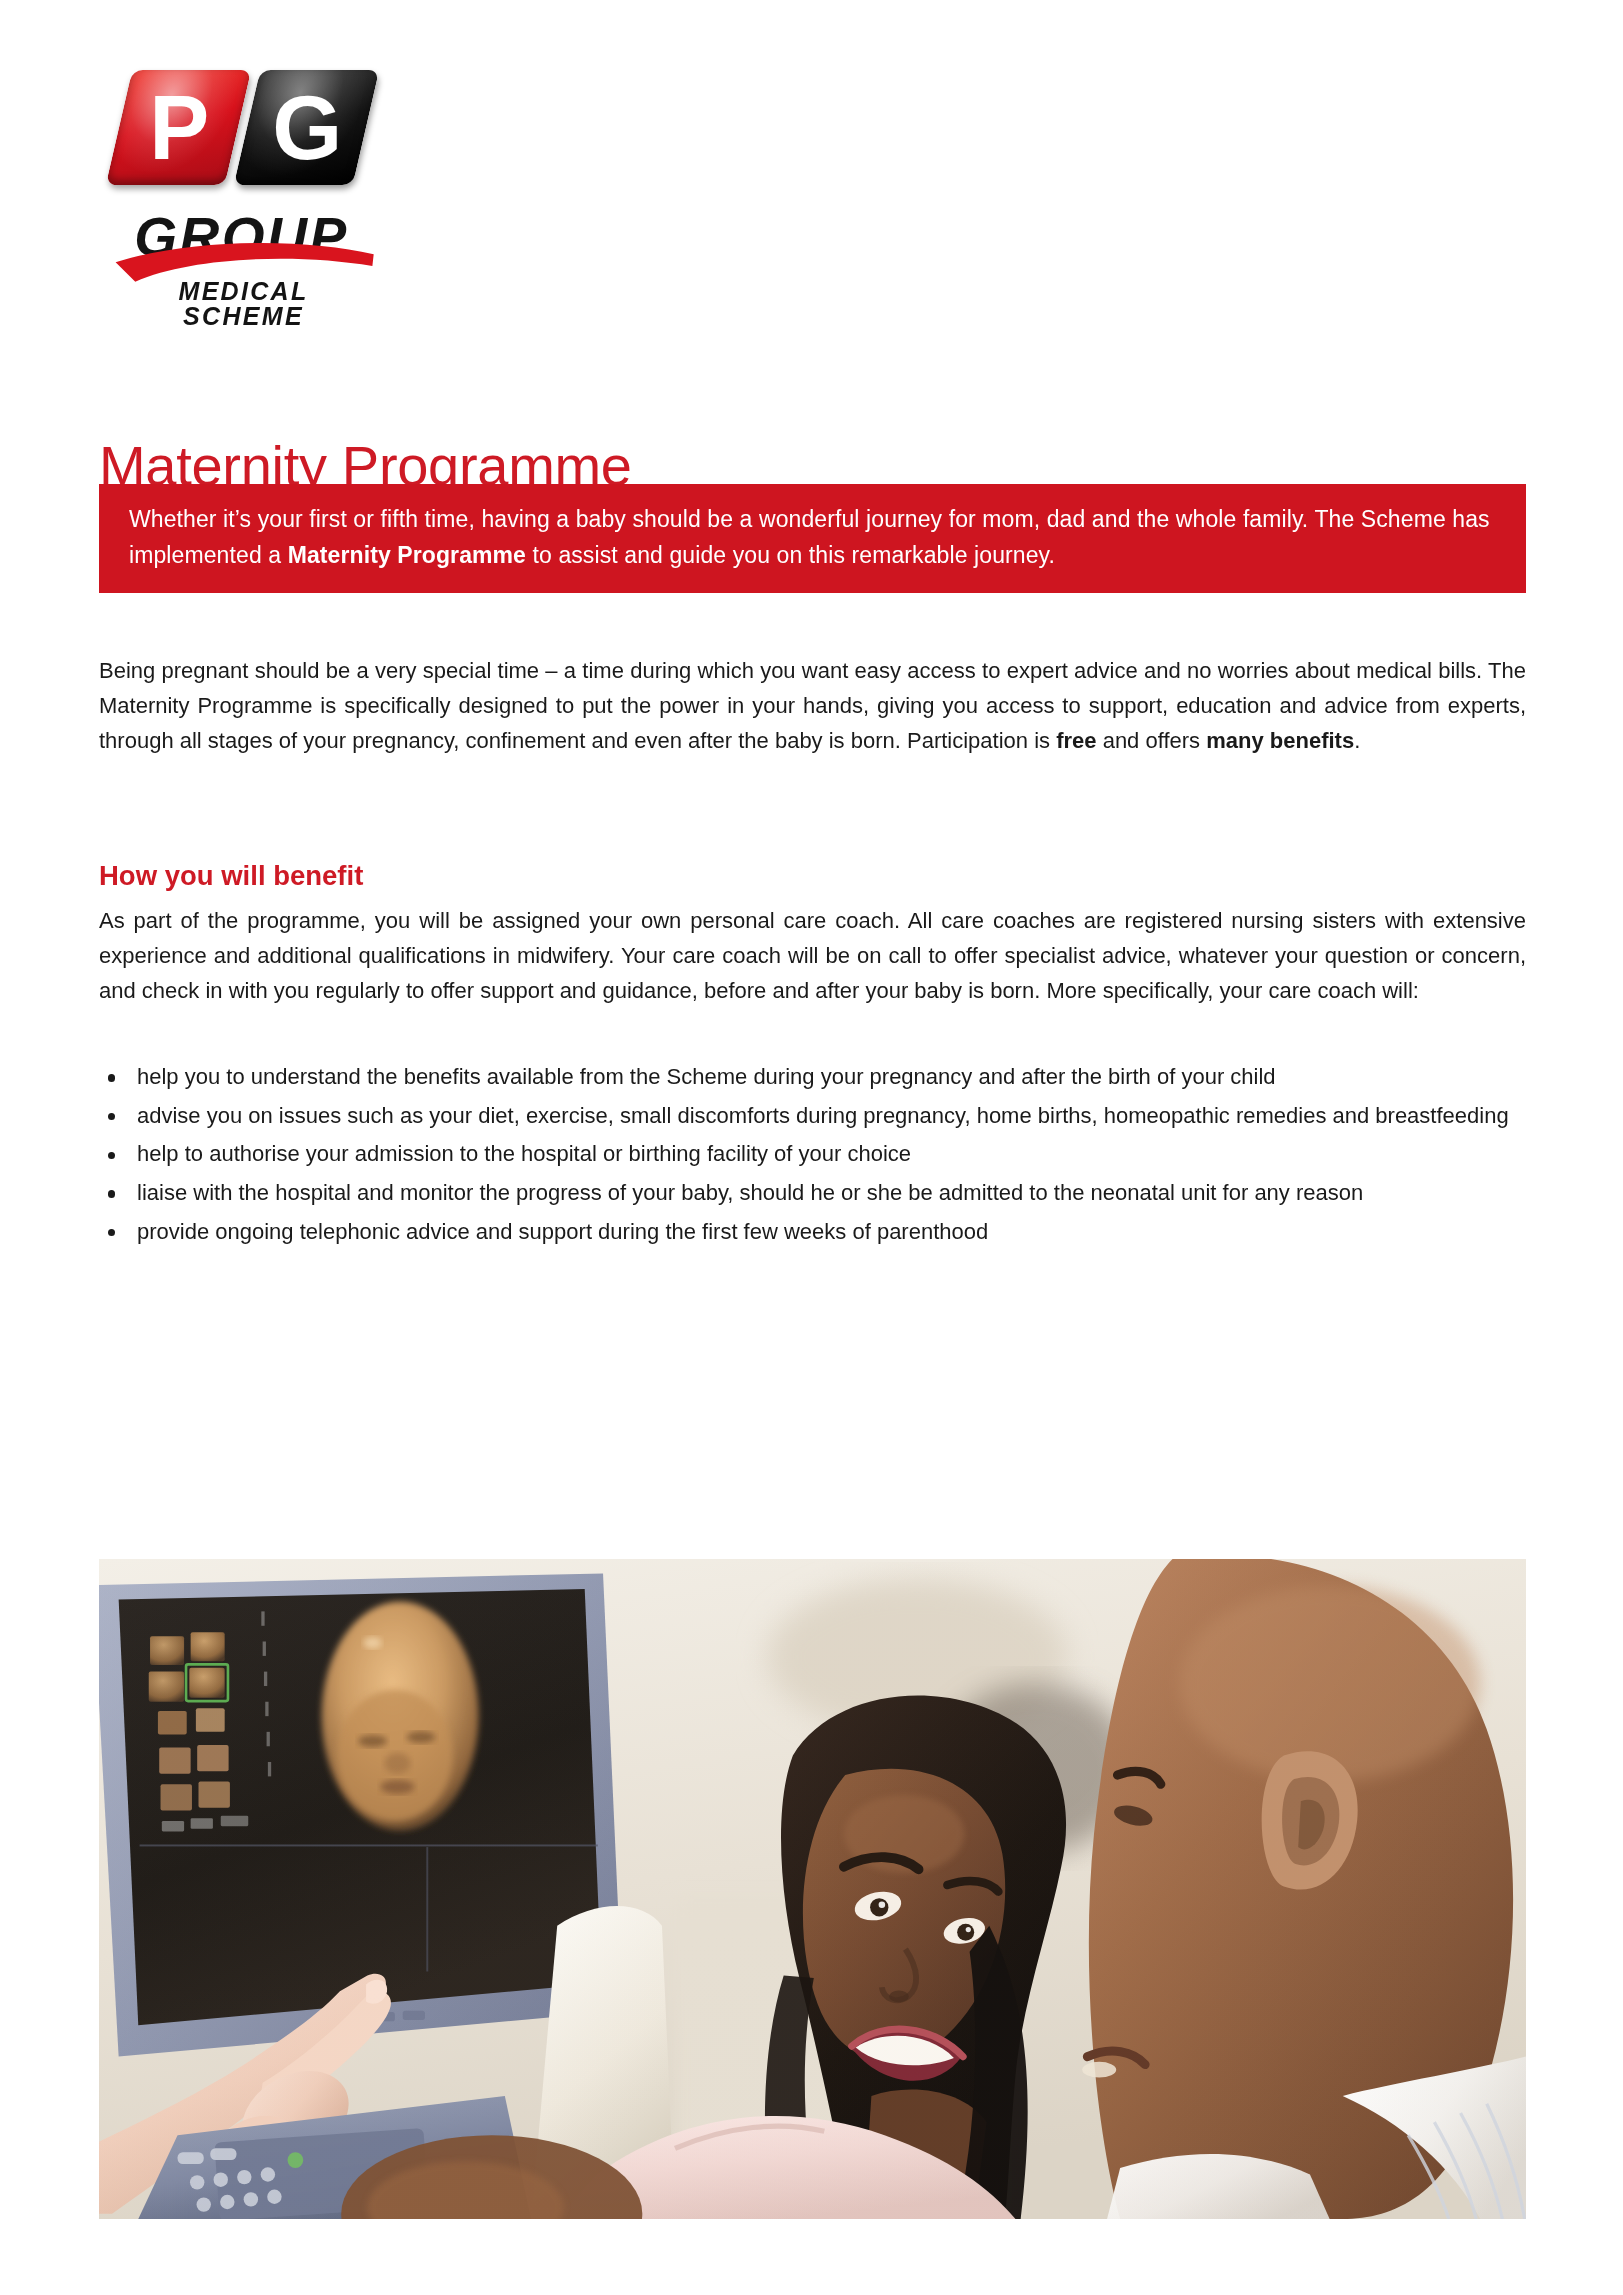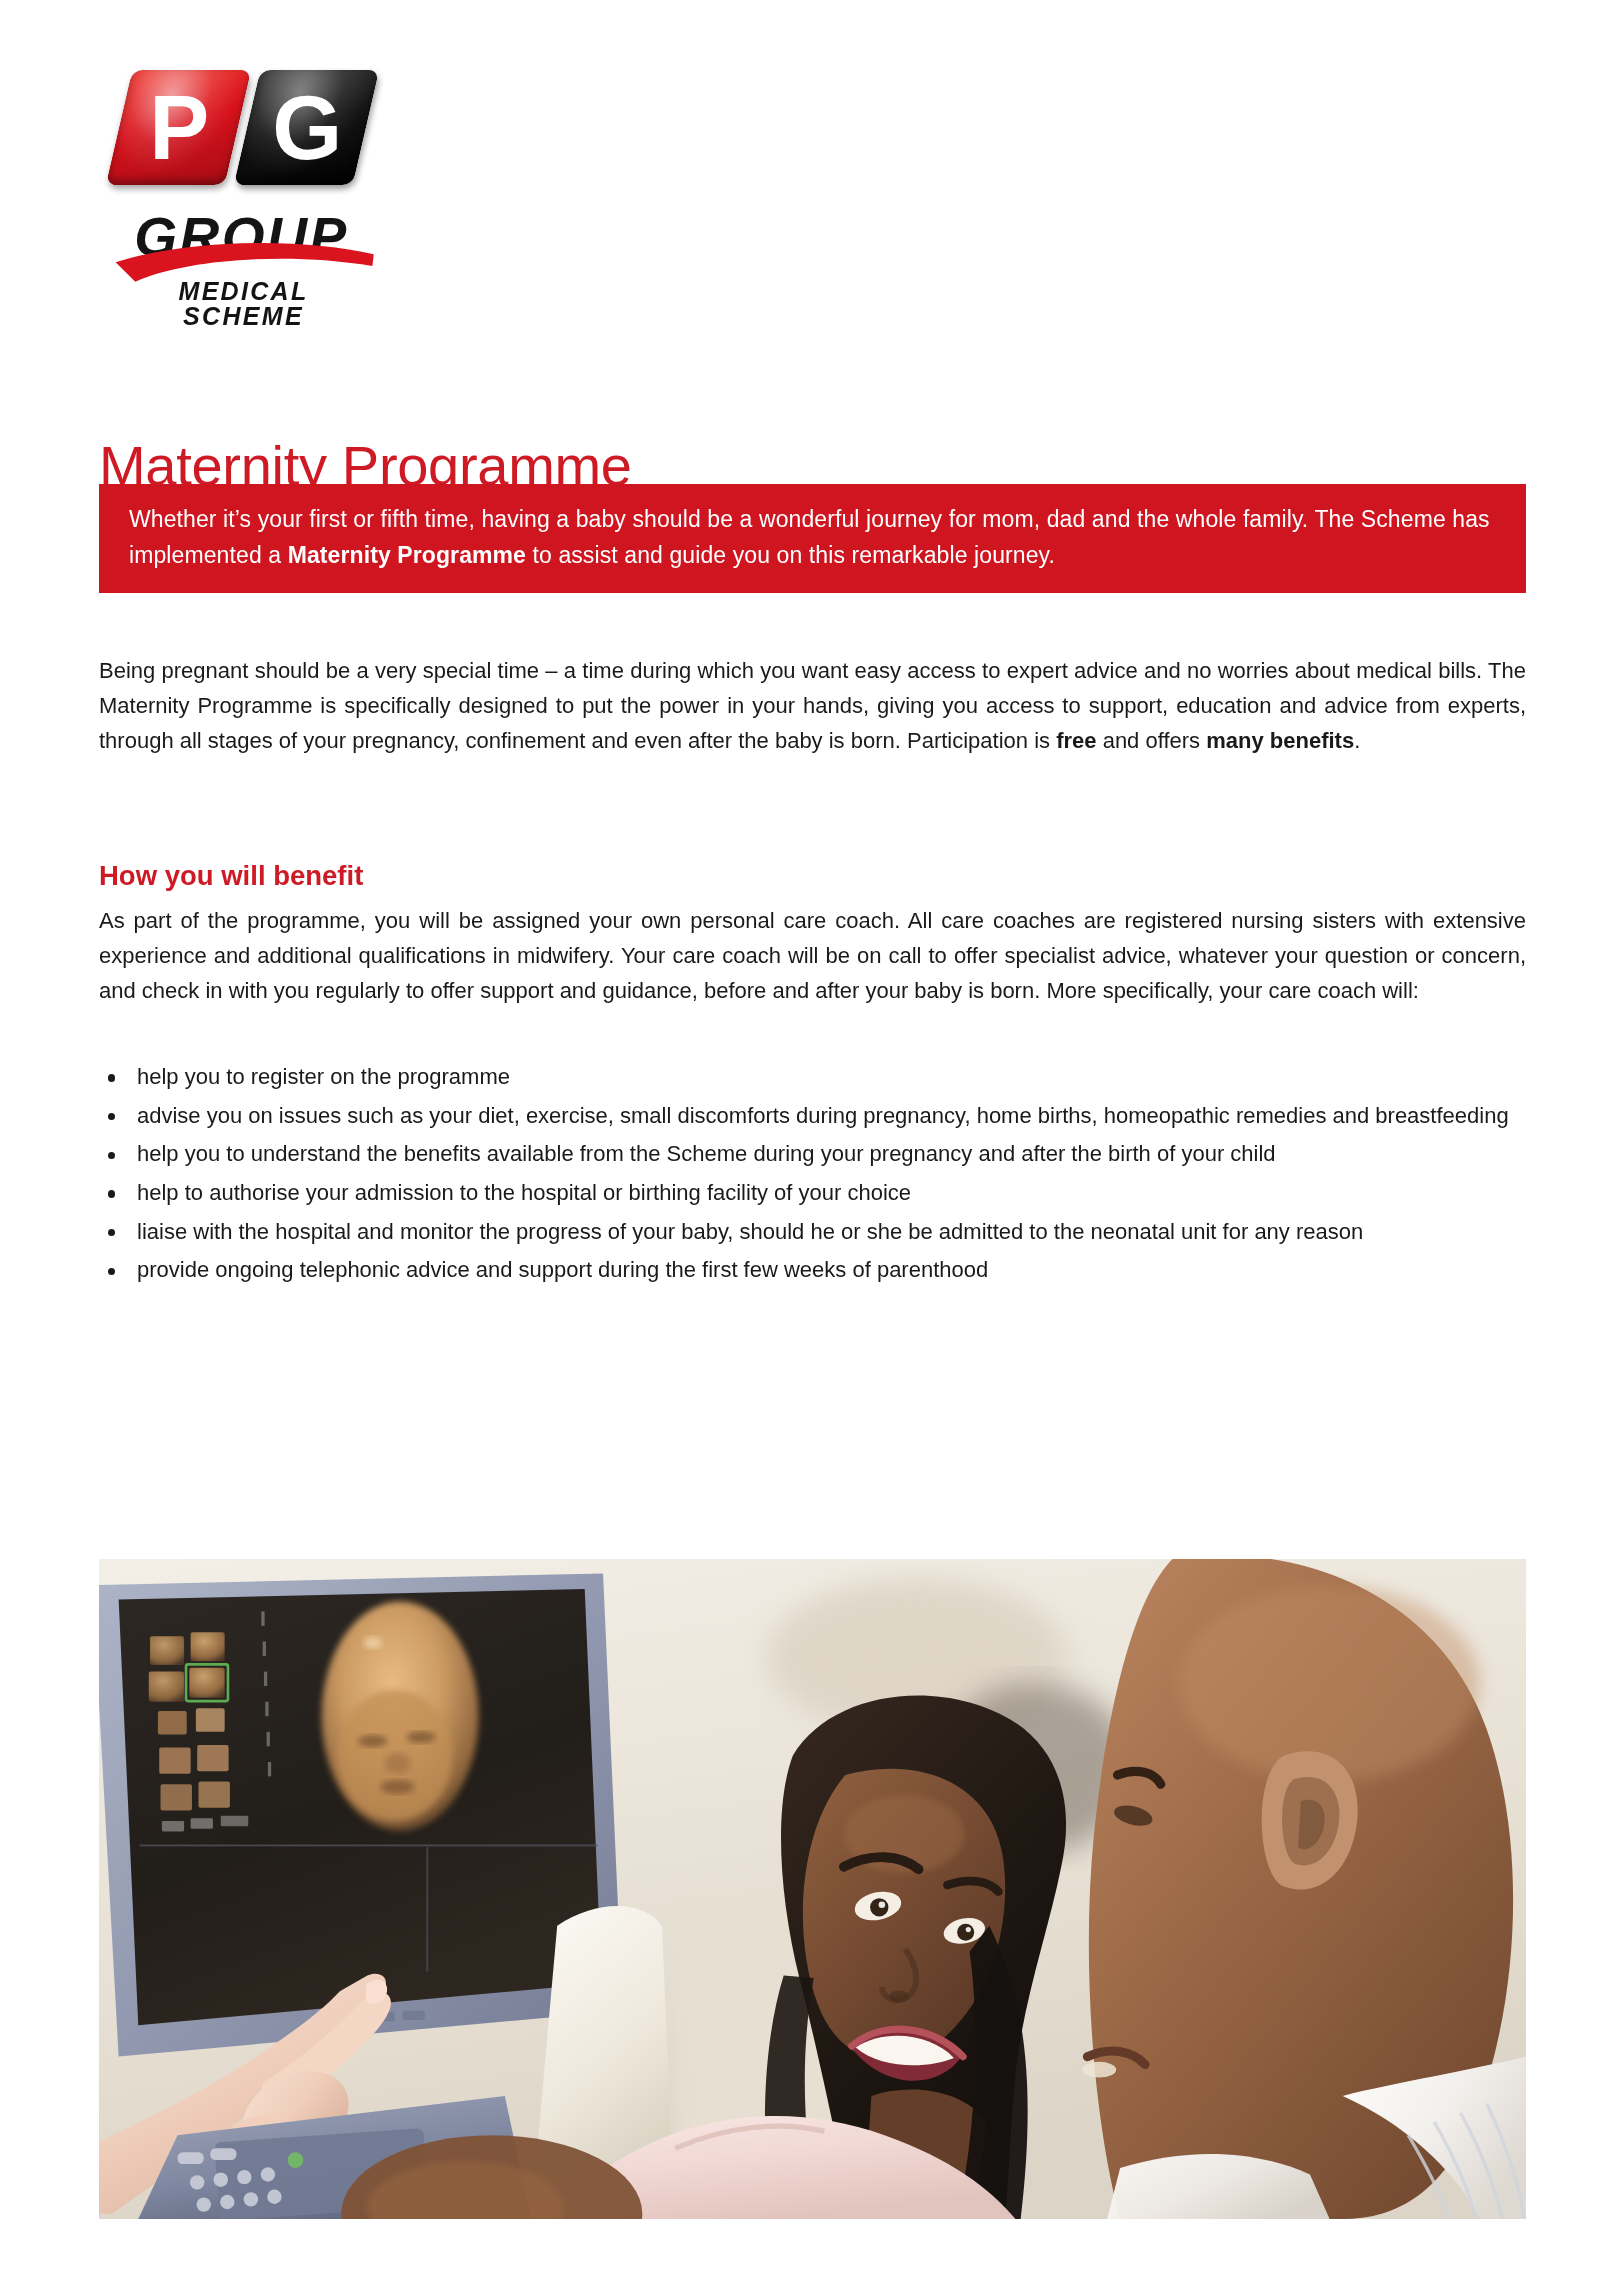--- a/index.html
+++ b/index.html
@@ -240,23 +240,22 @@
     <p><span>Whether it’s your first or fifth time, having a baby should be a wonderful journey for mom, dad and the whole family. The Scheme has implemented a </span><b>Maternity Programme</b><span> to assist and guide you on this remarkable journey.</span></p>
   </div>
 
   <div class="body-text" id="intro-paragraph"><span>Being pregnant should be a very special time – a time during which you want easy access to expert advice and no worries about medical bills. The Maternity Programme is specifically designed to put the power in your hands, giving you access to support, education and advice from experts, through all stages of your pregnancy, confinement and even after the baby is born. Participation is </span><b>free</b><span> and offers </span><b>many benefits</b><span>.</span></div>
 
   <h2 class="section-heading">How you will benefit</h2>
 
   <div class="body-text" id="coach-paragraph">As part of the programme, you will be assigned your own personal care coach. All care coaches are registered nursing sisters with extensive experience and additional qualifications in midwifery. Your care coach will be on call to offer specialist advice, whatever your question or concern, and check in with you regularly to offer support and guidance, before and after your baby is born. More specifically, your care coach will:</div>
 
   <ul class="benefit-list">
-    <li>help you to register on the programme</li>
+    <li>help you to understand the benefits available from the Scheme during your pregnancy and after the birth of your child</li>
     <li>advise you on issues such as your diet, exercise, small discomforts during pregnancy, home births, homeopathic remedies and breastfeeding</li>
-    <li>help you to understand the benefits available from the Scheme during your pregnancy and after the birth of your child</li>
     <li>help to authorise your admission to the hospital or birthing facility of your choice</li>
     <li>liaise with the hospital and monitor the progress of your baby, should he or she be admitted to the neonatal unit for any reason</li>
     <li>provide ongoing telephonic advice and support during the first few weeks of parenthood</li>
   </ul>
 
   <div class="photo">
     <svg class="photo-svg" viewBox="0 0 2180 1008" preserveAspectRatio="none">
       <defs>
         <linearGradient id="wallG" x1="0" y1="0" x2="0.3" y2="1">
           <stop offset="0%" stop-color="#f3efe7"></stop>

